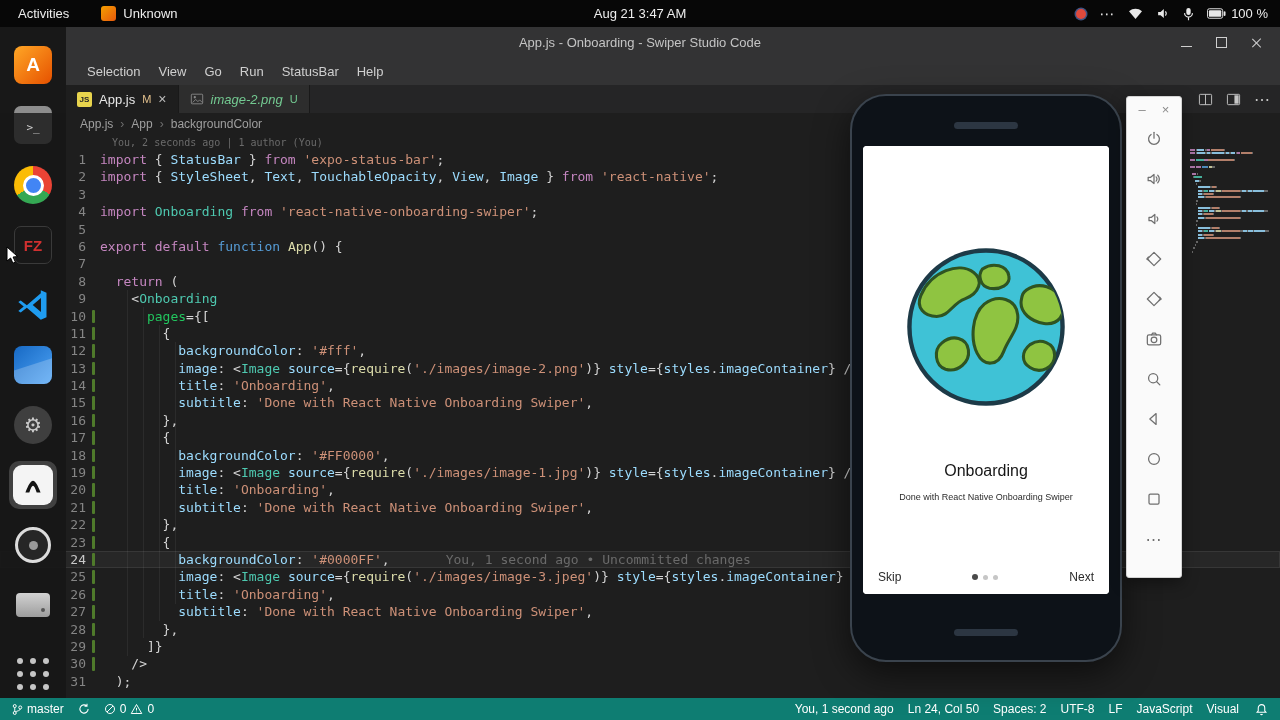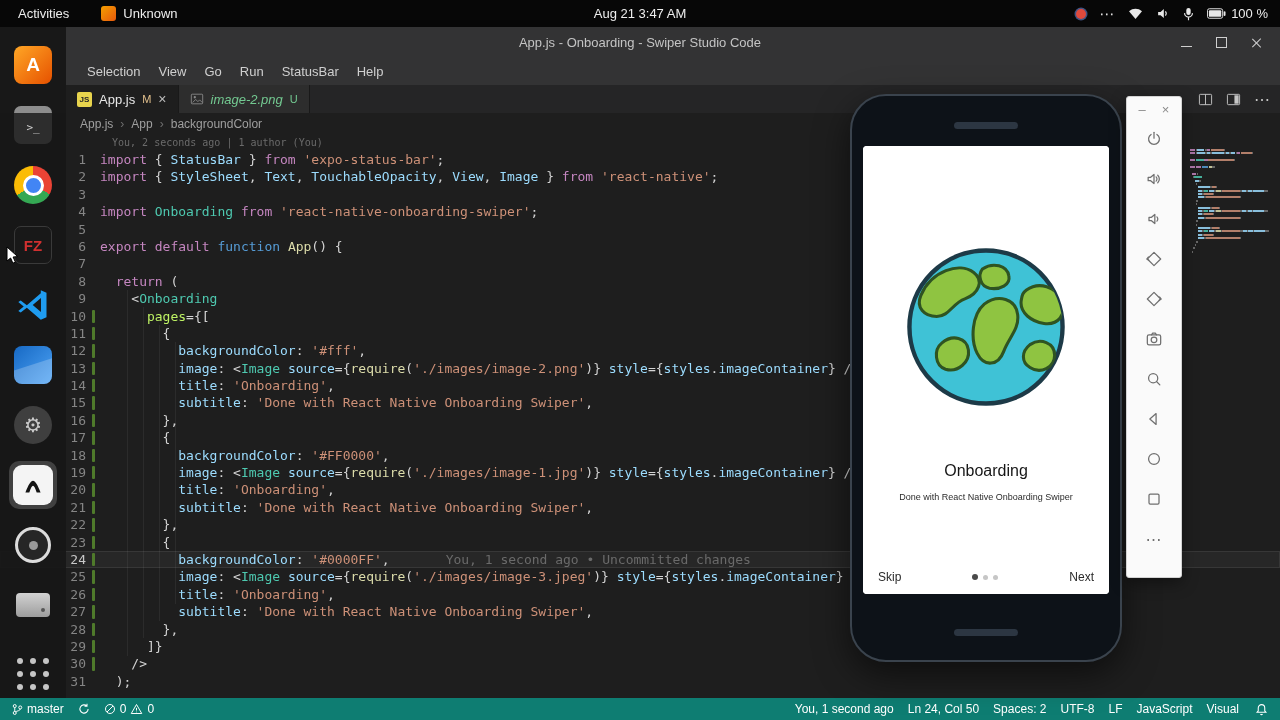--- a/index.html
+++ b/index.html
@@ -228,21 +228,21 @@
       <div>
           <div class="code-row"><span class="gutter">1</span><span class="code-text"><span style="color: rgb(197, 134, 192);">import</span><span style="color: rgb(212, 212, 212);"> { </span><span style="color: rgb(156, 220, 254);">StatusBar</span><span style="color: rgb(212, 212, 212);"> } </span><span style="color: rgb(197, 134, 192);">from</span><span style="color: rgb(212, 212, 212);"> </span><span style="color: rgb(206, 145, 120);">'expo-status-bar'</span><span style="color: rgb(212, 212, 212);">;</span></span></div>
           <div class="code-row"><span class="gutter">2</span><span class="code-text"><span style="color: rgb(197, 134, 192);">import</span><span style="color: rgb(212, 212, 212);"> { </span><span style="color: rgb(156, 220, 254);">StyleSheet</span><span style="color: rgb(212, 212, 212);">, </span><span style="color: rgb(156, 220, 254);">Text</span><span style="color: rgb(212, 212, 212);">, </span><span style="color: rgb(156, 220, 254);">TouchableOpacity</span><span style="color: rgb(212, 212, 212);">, </span><span style="color: rgb(156, 220, 254);">View</span><span style="color: rgb(212, 212, 212);">, </span><span style="color: rgb(156, 220, 254);">Image</span><span style="color: rgb(212, 212, 212);"> } </span><span style="color: rgb(197, 134, 192);">from</span><span style="color: rgb(212, 212, 212);"> </span><span style="color: rgb(206, 145, 120);">'react-native'</span><span style="color: rgb(212, 212, 212);">;</span></span></div>
           <div class="code-row"><span class="gutter">3</span><span class="code-text"></span></div>
           <div class="code-row"><span class="gutter">4</span><span class="code-text"><span style="color: rgb(197, 134, 192);">import</span><span style="color: rgb(212, 212, 212);"> </span><span style="color: rgb(78, 201, 176);">Onboarding</span><span style="color: rgb(212, 212, 212);"> </span><span style="color: rgb(197, 134, 192);">from</span><span style="color: rgb(212, 212, 212);"> </span><span style="color: rgb(206, 145, 120);">'react-native-onboarding-swiper'</span><span style="color: rgb(212, 212, 212);">;</span></span></div>
           <div class="code-row"><span class="gutter">5</span><span class="code-text"></span></div>
           <div class="code-row"><span class="gutter">6</span><span class="code-text"><span style="color: rgb(197, 134, 192);">export</span><span style="color: rgb(212, 212, 212);"> </span><span style="color: rgb(197, 134, 192);">default</span><span style="color: rgb(212, 212, 212);"> </span><span style="color: rgb(86, 156, 214);">function</span><span style="color: rgb(212, 212, 212);"> </span><span style="color: rgb(220, 220, 170);">App</span><span style="color: rgb(212, 212, 212);">() {</span></span></div>
           <div class="code-row"><span class="gutter">7</span><span class="code-text"></span></div>
           <div class="code-row"><span class="gutter">8</span><span class="code-text"><span style="color: rgb(212, 212, 212);">  </span><span style="color: rgb(197, 134, 192);">return</span><span style="color: rgb(212, 212, 212);"> (</span></span></div>
           <div class="code-row"><span class="gutter">9</span><span class="code-text"><span style="color: rgb(212, 212, 212);">    &lt;</span><span style="color: rgb(78, 201, 176);">Onboarding</span></span></div>
-          <div class="code-row"><span class="gutter changed">10</span><span class="code-text"><span style="color: rgb(212, 212, 212);">      </span><span style="color: #bef264;">pages</span><span style="color: rgb(212, 212, 212);">={[</span></span></div>
+          <div class="code-row"><span class="gutter changed">10</span><span class="code-text"><span style="color: rgb(212, 212, 212);">      </span><span style="color: #22c55e;">pages</span><span style="color: rgb(212, 212, 212);">={[</span></span></div>
           <div class="code-row"><span class="gutter changed">11</span><span class="code-text"><span style="color: rgb(212, 212, 212);">        {</span></span></div>
           <div class="code-row"><span class="gutter changed">12</span><span class="code-text"><span style="color: rgb(212, 212, 212);">          </span><span style="color: rgb(156, 220, 254);">backgroundColor</span><span style="color: rgb(212, 212, 212);">: </span><span style="color: rgb(206, 145, 120);">'#fff'</span><span style="color: rgb(212, 212, 212);">,</span></span></div>
           <div class="code-row"><span class="gutter changed">13</span><span class="code-text"><span style="color: rgb(212, 212, 212);">          </span><span style="color: rgb(156, 220, 254);">image</span><span style="color: rgb(212, 212, 212);">: &lt;</span><span style="color: rgb(78, 201, 176);">Image</span><span style="color: rgb(212, 212, 212);"> </span><span style="color: rgb(156, 220, 254);">source</span><span style="color: rgb(212, 212, 212);">={</span><span style="color: rgb(220, 220, 170);">require</span><span style="color: rgb(212, 212, 212);">(</span><span style="color: rgb(206, 145, 120);">'./images/image-2.png'</span><span style="color: rgb(212, 212, 212);">)} </span><span style="color: rgb(156, 220, 254);">style</span><span style="color: rgb(212, 212, 212);">={</span><span style="color: rgb(156, 220, 254);">styles</span><span style="color: rgb(212, 212, 212);">.</span><span style="color: rgb(156, 220, 254);">imageContainer</span><span style="color: rgb(212, 212, 212);">} /&gt;,</span></span></div>
           <div class="code-row"><span class="gutter changed">14</span><span class="code-text"><span style="color: rgb(212, 212, 212);">          </span><span style="color: rgb(156, 220, 254);">title</span><span style="color: rgb(212, 212, 212);">: </span><span style="color: rgb(206, 145, 120);">'Onboarding'</span><span style="color: rgb(212, 212, 212);">,</span></span></div>
           <div class="code-row"><span class="gutter changed">15</span><span class="code-text"><span style="color: rgb(212, 212, 212);">          </span><span style="color: rgb(156, 220, 254);">subtitle</span><span style="color: rgb(212, 212, 212);">: </span><span style="color: rgb(206, 145, 120);">'Done with React Native Onboarding Swiper'</span><span style="color: rgb(212, 212, 212);">,</span></span></div>
           <div class="code-row"><span class="gutter changed">16</span><span class="code-text"><span style="color: rgb(212, 212, 212);">        },</span></span></div>
           <div class="code-row"><span class="gutter changed">17</span><span class="code-text"><span style="color: rgb(212, 212, 212);">        {</span></span></div>
           <div class="code-row"><span class="gutter changed">18</span><span class="code-text"><span style="color: rgb(212, 212, 212);">          </span><span style="color: rgb(156, 220, 254);">backgroundColor</span><span style="color: rgb(212, 212, 212);">: </span><span style="color: rgb(206, 145, 120);">'#FF0000'</span><span style="color: rgb(212, 212, 212);">,</span></span></div>
           <div class="code-row"><span class="gutter changed">19</span><span class="code-text"><span style="color: rgb(212, 212, 212);">          </span><span style="color: rgb(156, 220, 254);">image</span><span style="color: rgb(212, 212, 212);">: &lt;</span><span style="color: rgb(78, 201, 176);">Image</span><span style="color: rgb(212, 212, 212);"> </span><span style="color: rgb(156, 220, 254);">source</span><span style="color: rgb(212, 212, 212);">={</span><span style="color: rgb(220, 220, 170);">require</span><span style="color: rgb(212, 212, 212);">(</span><span style="color: rgb(206, 145, 120);">'./images/image-1.jpg'</span><span style="color: rgb(212, 212, 212);">)} </span><span style="color: rgb(156, 220, 254);">style</span><span style="color: rgb(212, 212, 212);">={</span><span style="color: rgb(156, 220, 254);">styles</span><span style="color: rgb(212, 212, 212);">.</span><span style="color: rgb(156, 220, 254);">imageContainer</span><span style="color: rgb(212, 212, 212);">} /&gt;,</span></span></div>
           <div class="code-row"><span class="gutter changed">20</span><span class="code-text"><span style="color: rgb(212, 212, 212);">          </span><span style="color: rgb(156, 220, 254);">title</span><span style="color: rgb(212, 212, 212);">: </span><span style="color: rgb(206, 145, 120);">'Onboarding'</span><span style="color: rgb(212, 212, 212);">,</span></span></div>

